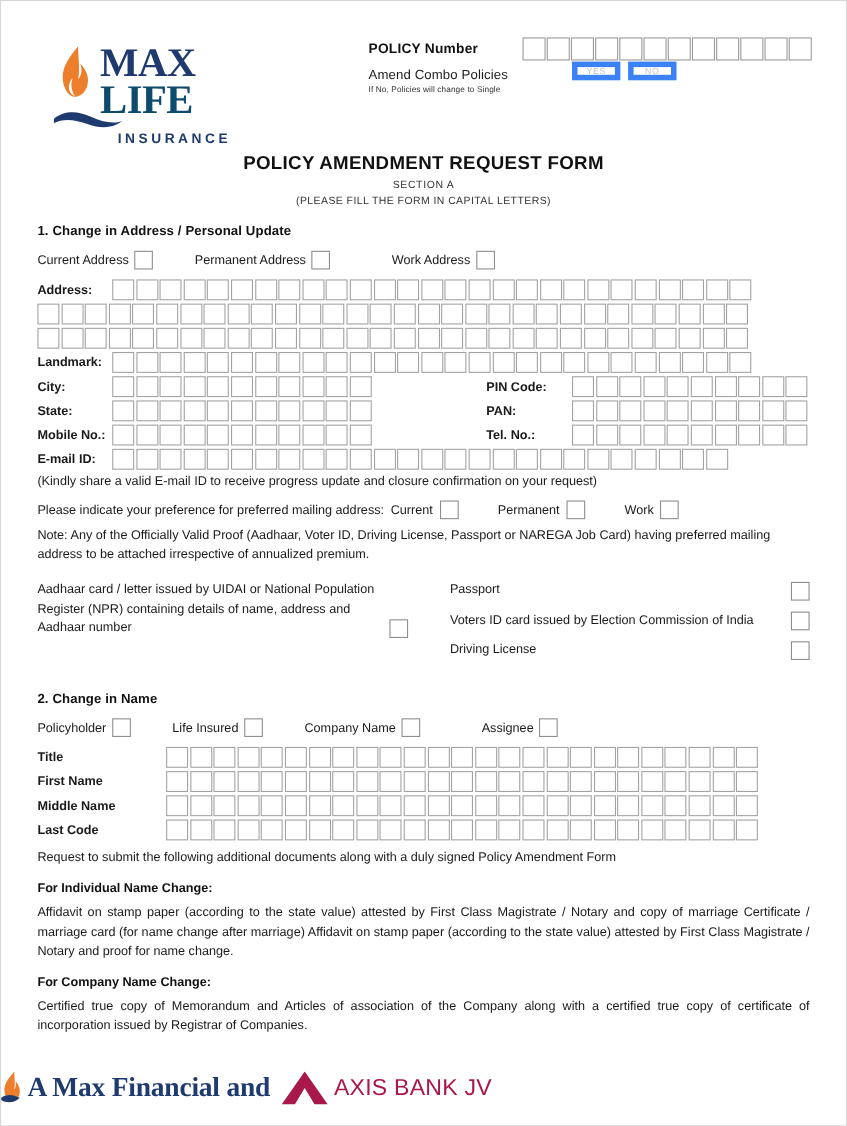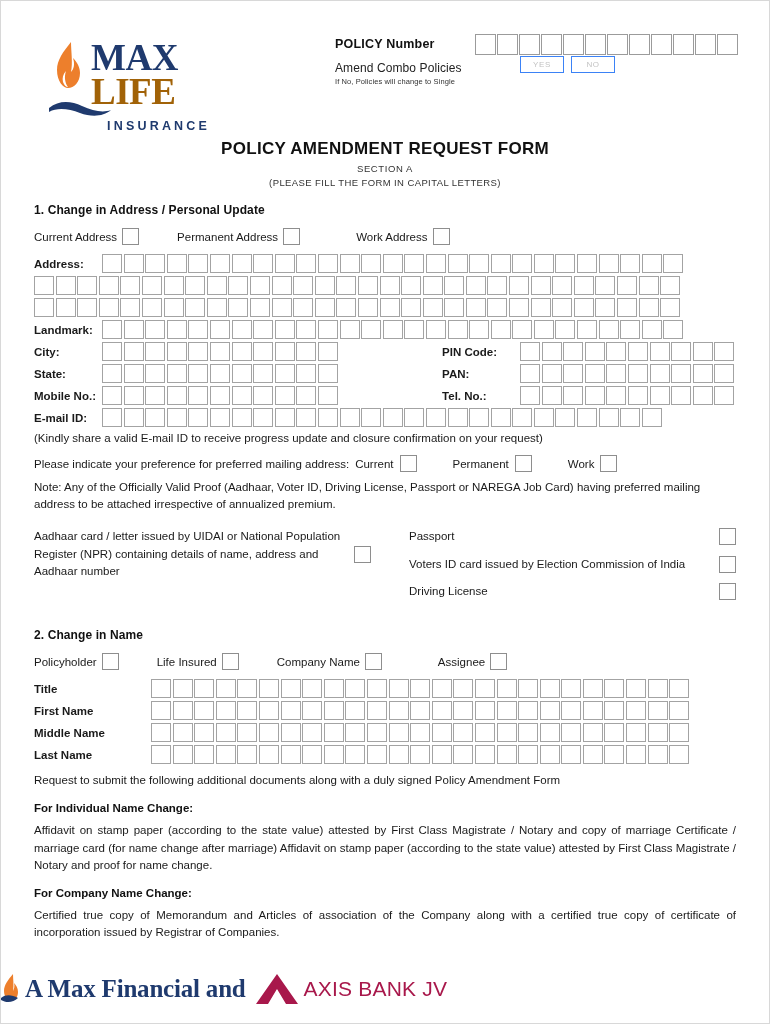--- a/index.html
+++ b/index.html
@@ -43,21 +43,21 @@
     font-size: 37px;
     letter-spacing: -0.5px;
     color: #1F3A6E;
     display: block;
   }
   .logo-life {
     font-family: "Liberation Serif", serif;
     font-weight: bold;
     font-size: 37px;
     letter-spacing: -0.5px;
-    color: #a16207;
+    color: #0c4a6e;
     display: block;
     margin-top: -3px;
   }
   .logo-ins {
     position: absolute; left: 58px; top: 80px;
     font-size: 12.5px;
     font-weight: bold;
     letter-spacing: 3.2px;
     color: #1F3A6E;
   }
@@ -87,21 +87,21 @@
     border: 1px solid #9b9b9b;
     margin-right: 1px;
     background: #fff;
   }
   .yn-row {
     position: absolute; left: 519px; top: 55px;
     display: flex;
   }
   .yn-box {
     width: 44px; height: 17px;
-    border: 1px solid #3b82f6;
+    border: 5px solid #3b82f6;
     margin-right: 7px;
     font-size: 8px;
     color: #c3c3c3;
     display: flex; align-items: center; justify-content: center;
     letter-spacing: 0.6px;
     background: #fff;
   }
 
   
   .doc-title {
@@ -178,21 +178,21 @@
 
   
   .proof {
     display: flex;
     margin-bottom: 18px;
   }
   .proof-col { width: 50%; }
   .proof-col.left { padding-right: 14px; }
   .proof-col.right { padding-left: 24px; }
   .proof-item {
-    display: flex; align-items: center;
+    display: flex; align-items: flex-end;
     margin-bottom: 10px;
   }
   .proof-item .txt {
     font-size: 11.5px; color: #1a1a1a;
     line-height: 1.5;
     flex: 1;
   }
   .proof-item .cbox { margin-left: 10px; }
 
   
@@ -702,21 +702,21 @@
             <span class="cell"></span>
             <span class="cell"></span>
             <span class="cell"></span>
             <span class="cell"></span>
             <span class="cell"></span>
             <span class="cell"></span>
             <span class="cell"></span>
           </span>
       </div>
       <div class="fieldrow">
-        <span class="flabel lbl-name">Last Name</span>
+        <span class="flabel lbl-name">Last Code</span>
         <span class="boxes">
             <span class="cell"></span>
             <span class="cell"></span>
             <span class="cell"></span>
             <span class="cell"></span>
             <span class="cell"></span>
             <span class="cell"></span>
             <span class="cell"></span>
             <span class="cell"></span>
             <span class="cell"></span>

